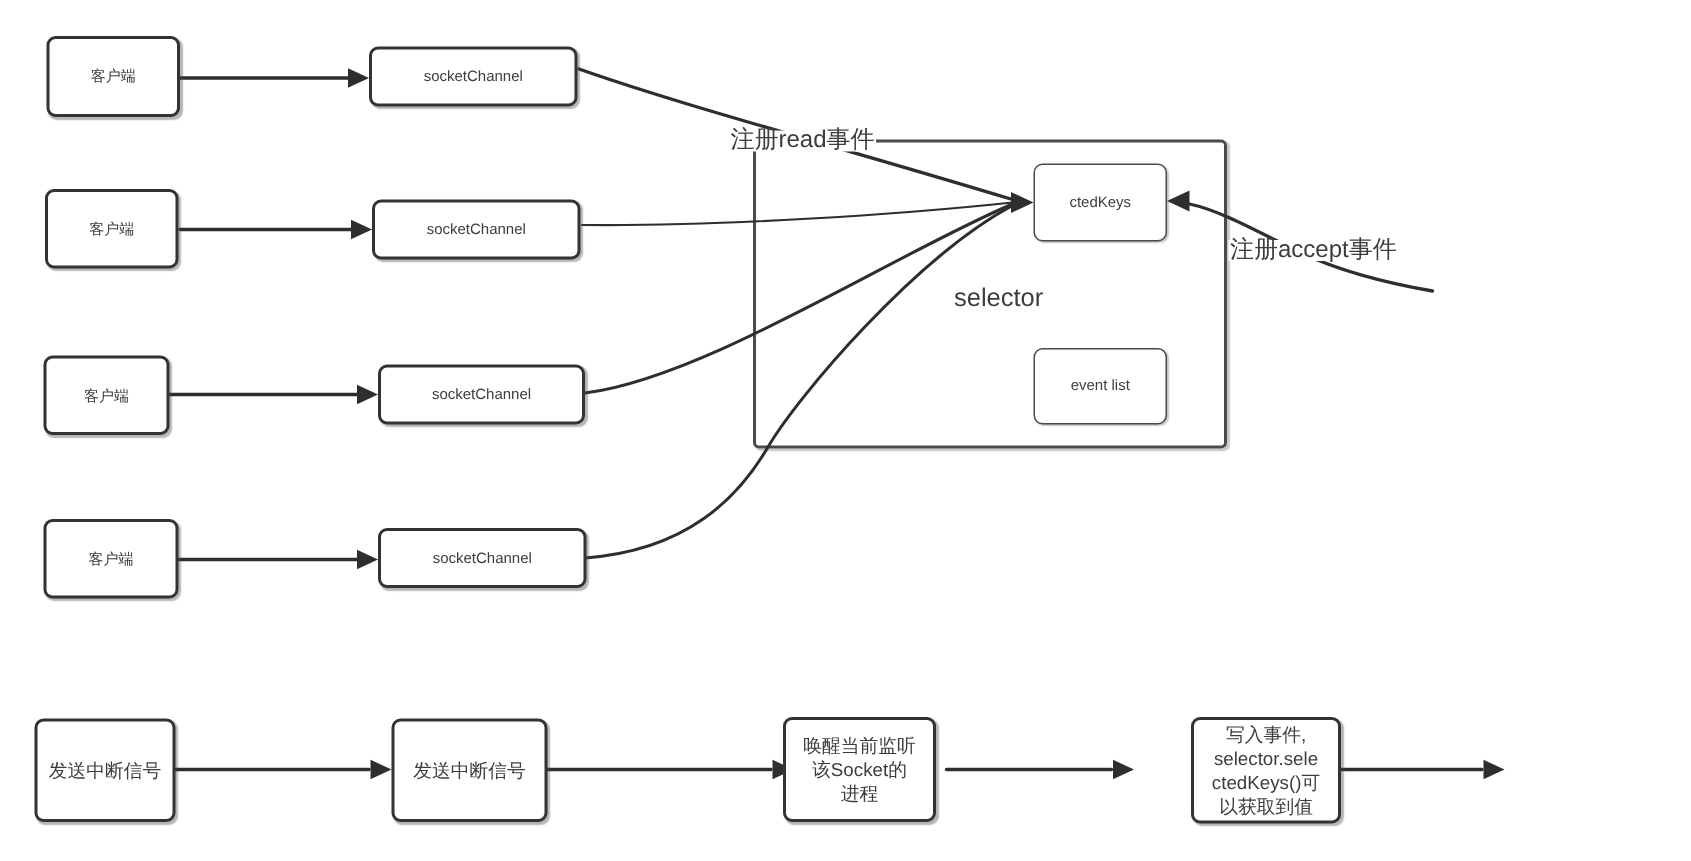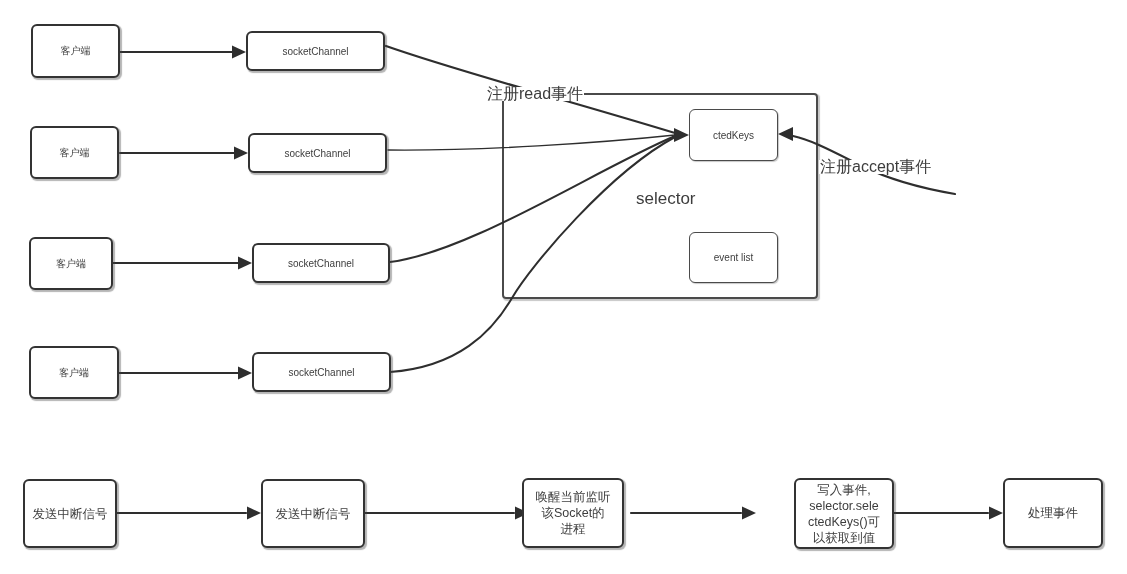--- a/index.html
+++ b/index.html
@@ -116,15 +116,14 @@
 
   <div class="node step" style="left:23px;top:479px;width:94px;height:69px;">发送中断信号</div>
   <div class="node step" style="left:261px;top:479px;width:104px;height:69px;">发送中断信号</div>
   <div class="node step" style="left:522px;top:478px;width:102px;height:70px;">唤醒当前监听
 该Socket的
 进程</div>
   <div class="node step" style="left:756px;top:478px;width:100px;height:71px;margin-left:38px;">写入事件,
 selector.sele
 ctedKeys()可
 以获取到值</div>
-  <div class="node step" style="left:1003px;top:478px;width:100px;height:70px;">处理事件</div>
 
 </div>
 
 </body></html>

